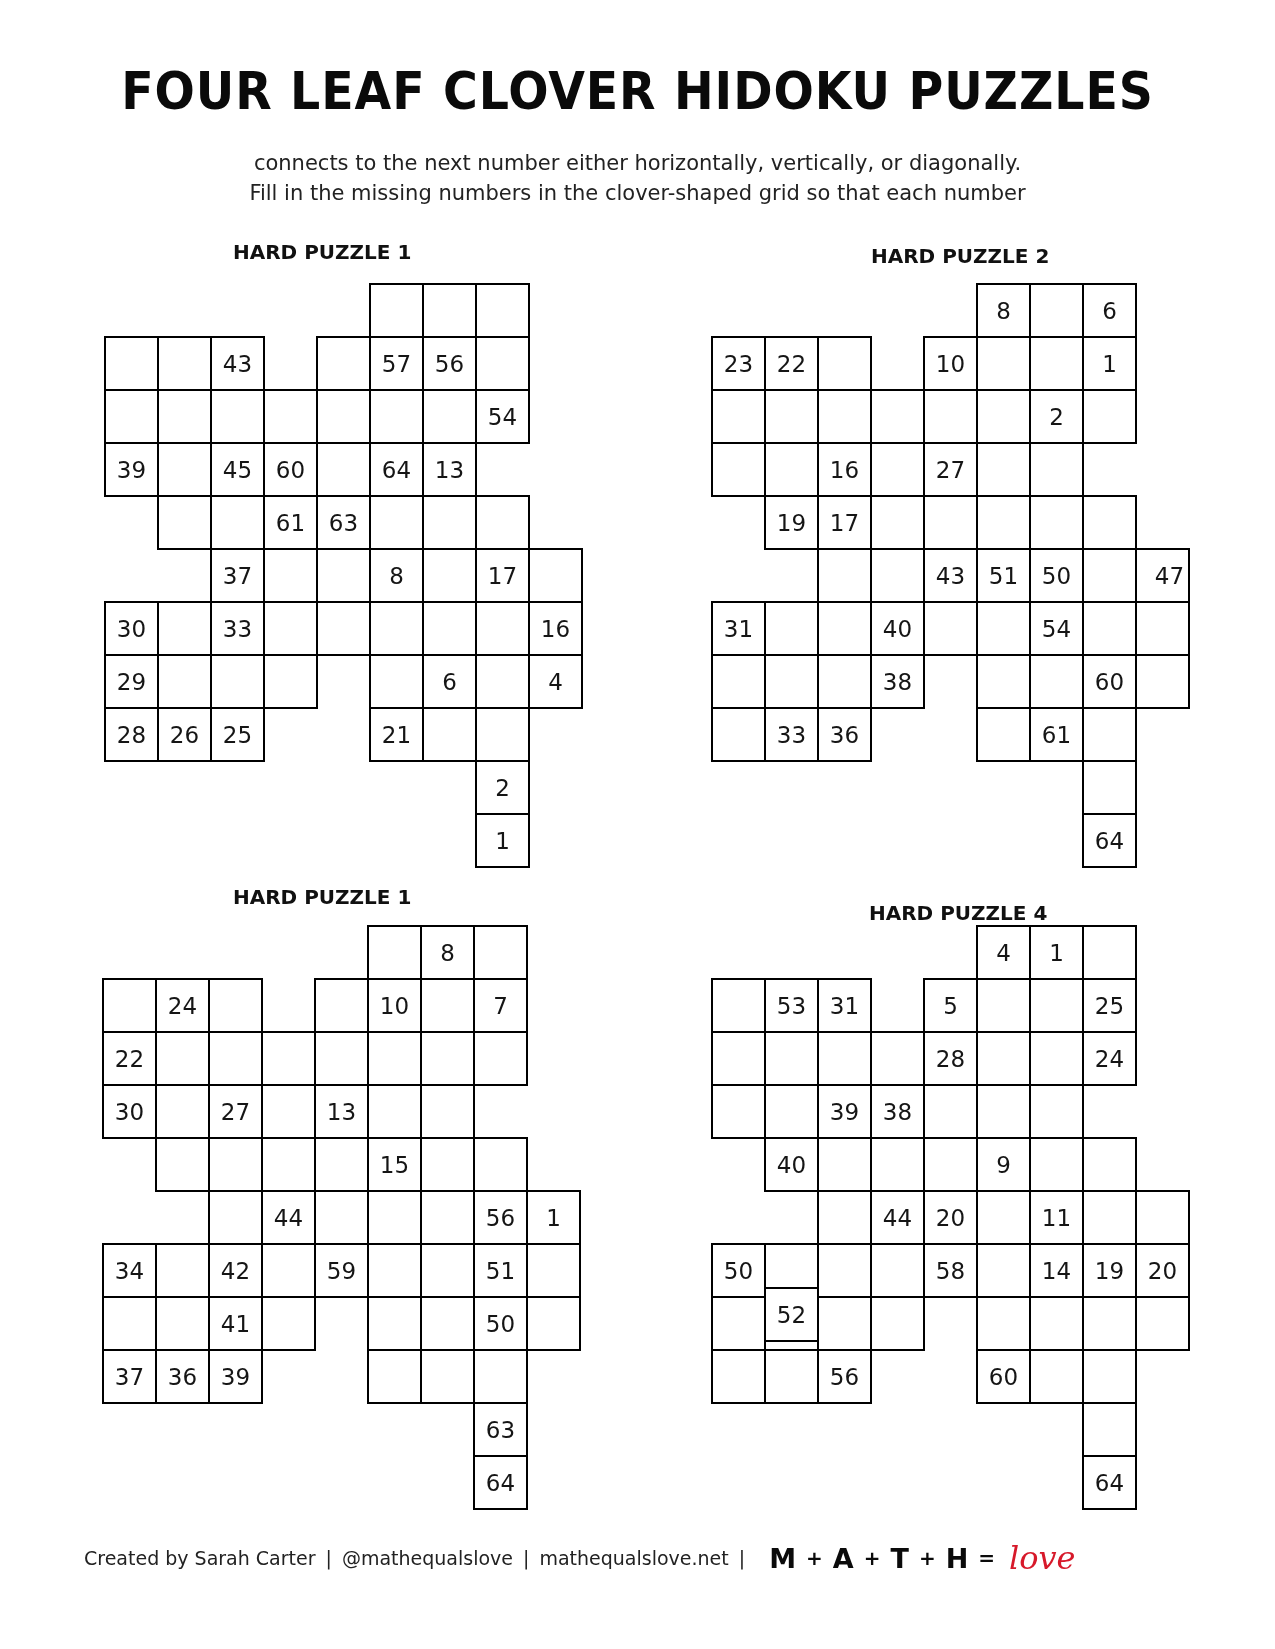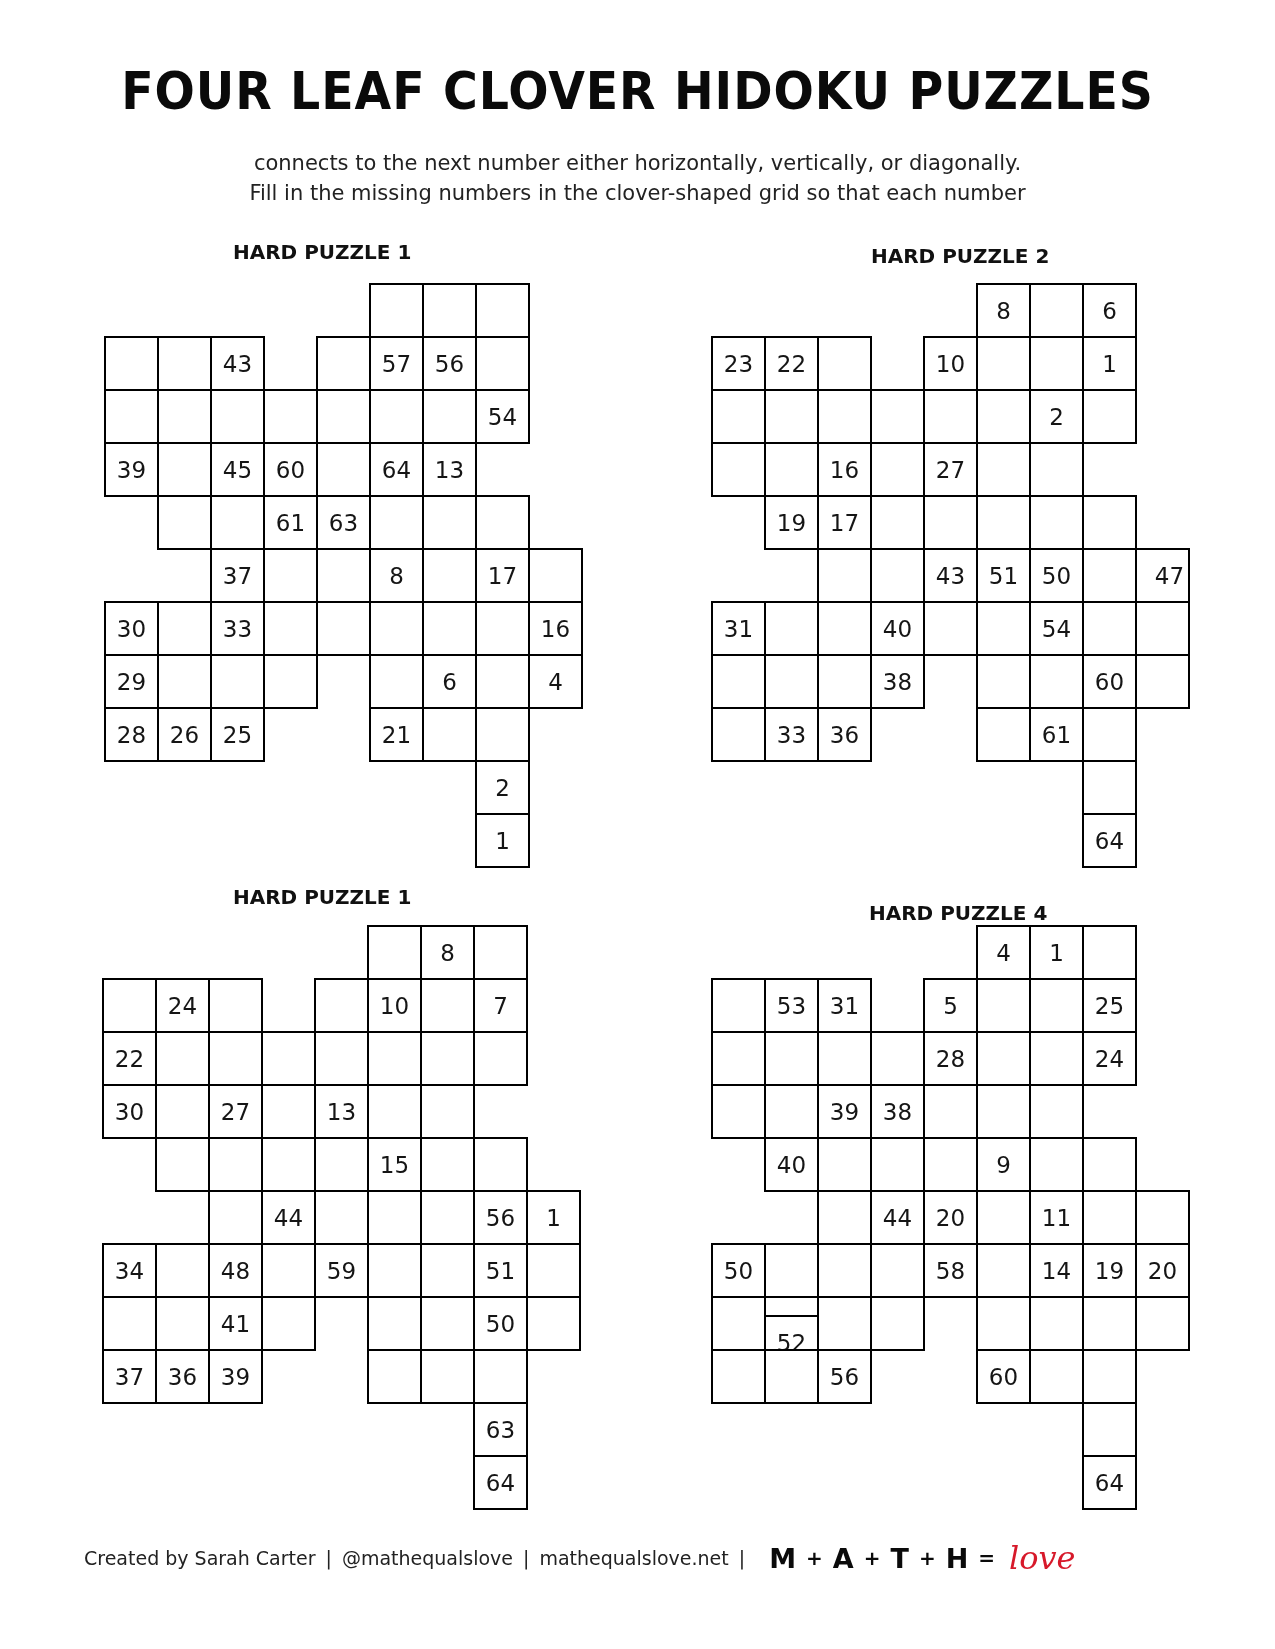--- a/index.html
+++ b/index.html
@@ -207,21 +207,21 @@
       <div class="cell" style="left: 371px; top: 212px; width: 55px; height: 55px;"></div>
       <div class="cell" style="left: 106px; top: 265px; width: 55px; height: 55px;"></div>
       <div class="cell" style="left: 159px; top: 265px; width: 55px; height: 55px;">44</div>
       <div class="cell" style="left: 212px; top: 265px; width: 55px; height: 55px;"></div>
       <div class="cell" style="left: 265px; top: 265px; width: 55px; height: 55px;"></div>
       <div class="cell" style="left: 318px; top: 265px; width: 55px; height: 55px;"></div>
       <div class="cell" style="left: 371px; top: 265px; width: 55px; height: 55px;">56</div>
       <div class="cell" style="left: 424px; top: 265px; width: 55px; height: 55px;">1</div>
       <div class="cell" style="left: 0px; top: 318px; width: 55px; height: 55px;">34</div>
       <div class="cell" style="left: 53px; top: 318px; width: 55px; height: 55px;"></div>
-      <div class="cell" style="left: 106px; top: 318px; width: 55px; height: 55px;">48</div>
+      <div class="cell" style="left: 106px; top: 318px; width: 55px; height: 55px;">42</div>
       <div class="cell" style="left: 159px; top: 318px; width: 55px; height: 55px;"></div>
       <div class="cell" style="left: 212px; top: 318px; width: 55px; height: 55px; text-align: right;">59</div>
       <div class="cell" style="left: 265px; top: 318px; width: 55px; height: 55px;"></div>
       <div class="cell" style="left: 318px; top: 318px; width: 55px; height: 55px;"></div>
       <div class="cell" style="left: 371px; top: 318px; width: 55px; height: 55px;">51</div>
       <div class="cell" style="left: 424px; top: 318px; width: 55px; height: 55px;"></div>
       <div class="cell" style="left: 0px; top: 371px; width: 55px; height: 55px;"></div>
       <div class="cell" style="left: 53px; top: 371px; width: 55px; height: 55px;"></div>
       <div class="cell" style="left: 106px; top: 371px; width: 55px; height: 55px;">41</div>
       <div class="cell" style="left: 159px; top: 371px; width: 55px; height: 55px;"></div>
@@ -282,21 +282,21 @@
       <div class="cell" style="left: 0px; top: 318px; width: 55px; height: 55px;">50</div>
       <div class="cell" style="left: 53px; top: 318px; width: 55px; height: 55px;"></div>
       <div class="cell" style="left: 106px; top: 318px; width: 55px; height: 55px;"></div>
       <div class="cell" style="left: 159px; top: 318px; width: 55px; height: 55px;"></div>
       <div class="cell" style="left: 212px; top: 318px; width: 55px; height: 55px;">58</div>
       <div class="cell" style="left: 265px; top: 318px; width: 55px; height: 55px;"></div>
       <div class="cell" style="left: 318px; top: 318px; width: 55px; height: 55px;">14</div>
       <div class="cell" style="left: 371px; top: 318px; width: 55px; height: 55px;">19</div>
       <div class="cell" style="left: 424px; top: 318px; width: 55px; height: 55px;">20</div>
       <div class="cell" style="left: 0px; top: 371px; width: 55px; height: 55px;"></div>
-      <div class="cell" style="left: 53px; top: 390px; width: 55px; height: 55px;">52</div>
+      <div class="cell" style="left: 53px; top: 362px; width: 55px; height: 55px;">52</div>
       <div class="cell" style="left: 106px; top: 371px; width: 55px; height: 55px;"></div>
       <div class="cell" style="left: 159px; top: 371px; width: 55px; height: 55px;"></div>
       <div class="cell" style="left: 265px; top: 371px; width: 55px; height: 55px;"></div>
       <div class="cell" style="left: 318px; top: 371px; width: 55px; height: 55px;"></div>
       <div class="cell" style="left: 371px; top: 371px; width: 55px; height: 55px;"></div>
       <div class="cell" style="left: 424px; top: 371px; width: 55px; height: 55px;"></div>
       <div class="cell" style="left: 0px; top: 424px; width: 55px; height: 55px;"></div>
       <div class="cell" style="left: 53px; top: 424px; width: 55px; height: 55px;"></div>
       <div class="cell" style="left: 106px; top: 424px; width: 55px; height: 55px;">56</div>
       <div class="cell" style="left: 265px; top: 424px; width: 55px; height: 55px;">60</div>

